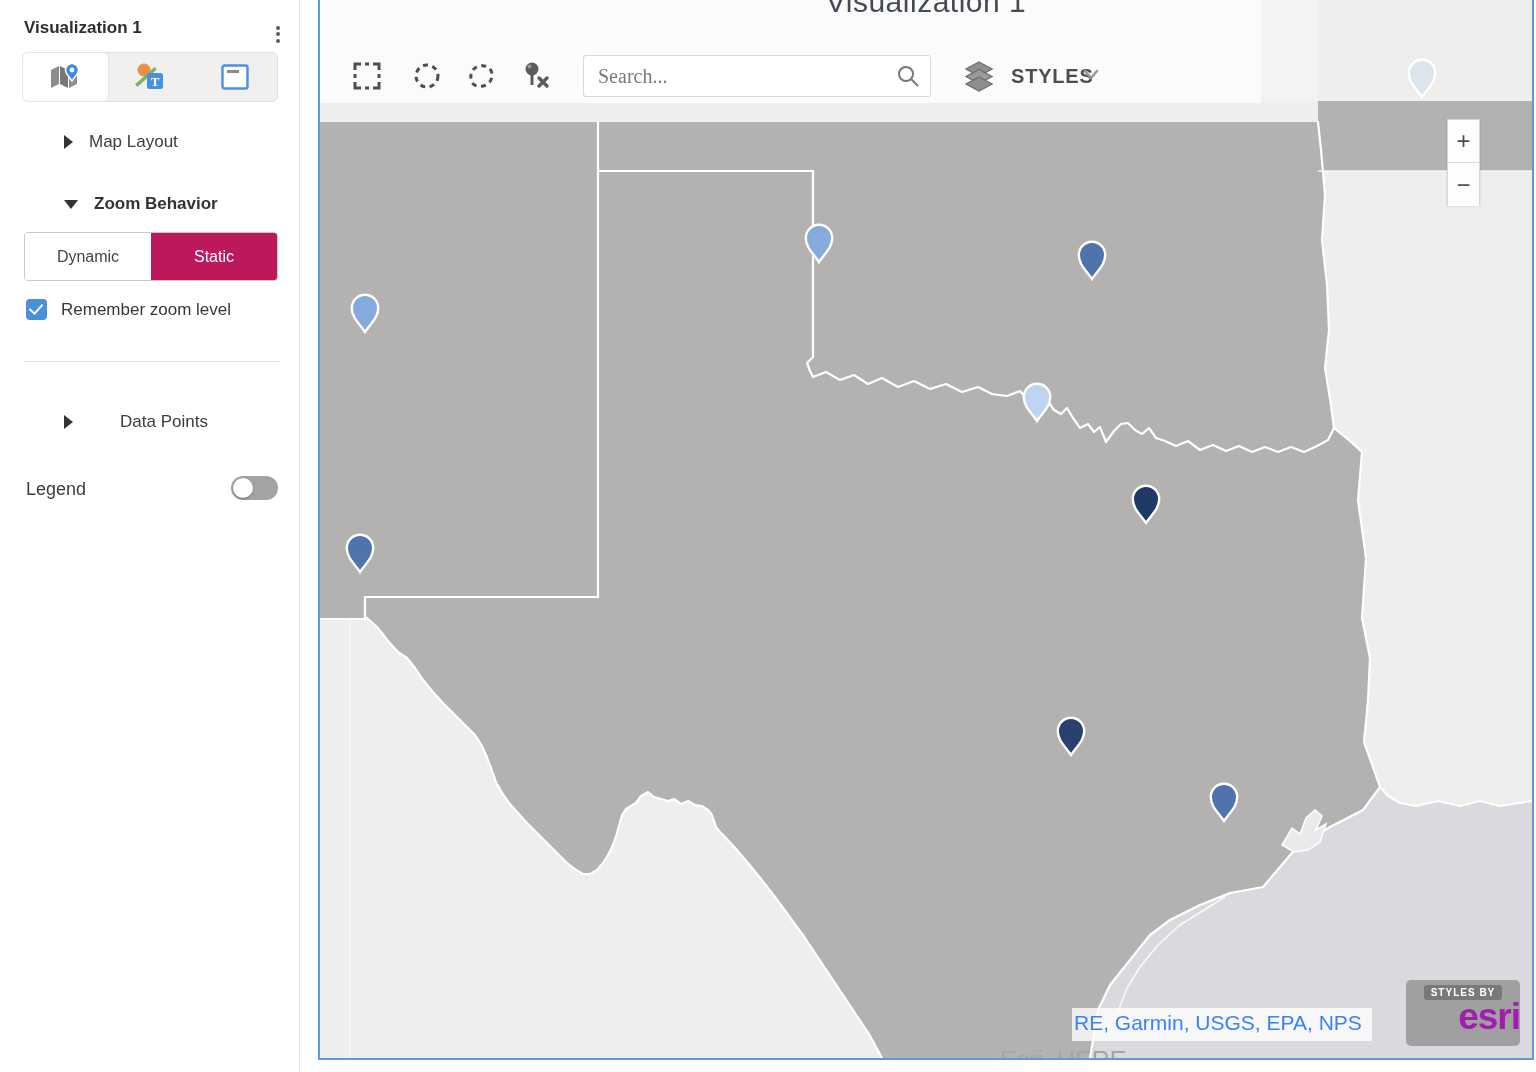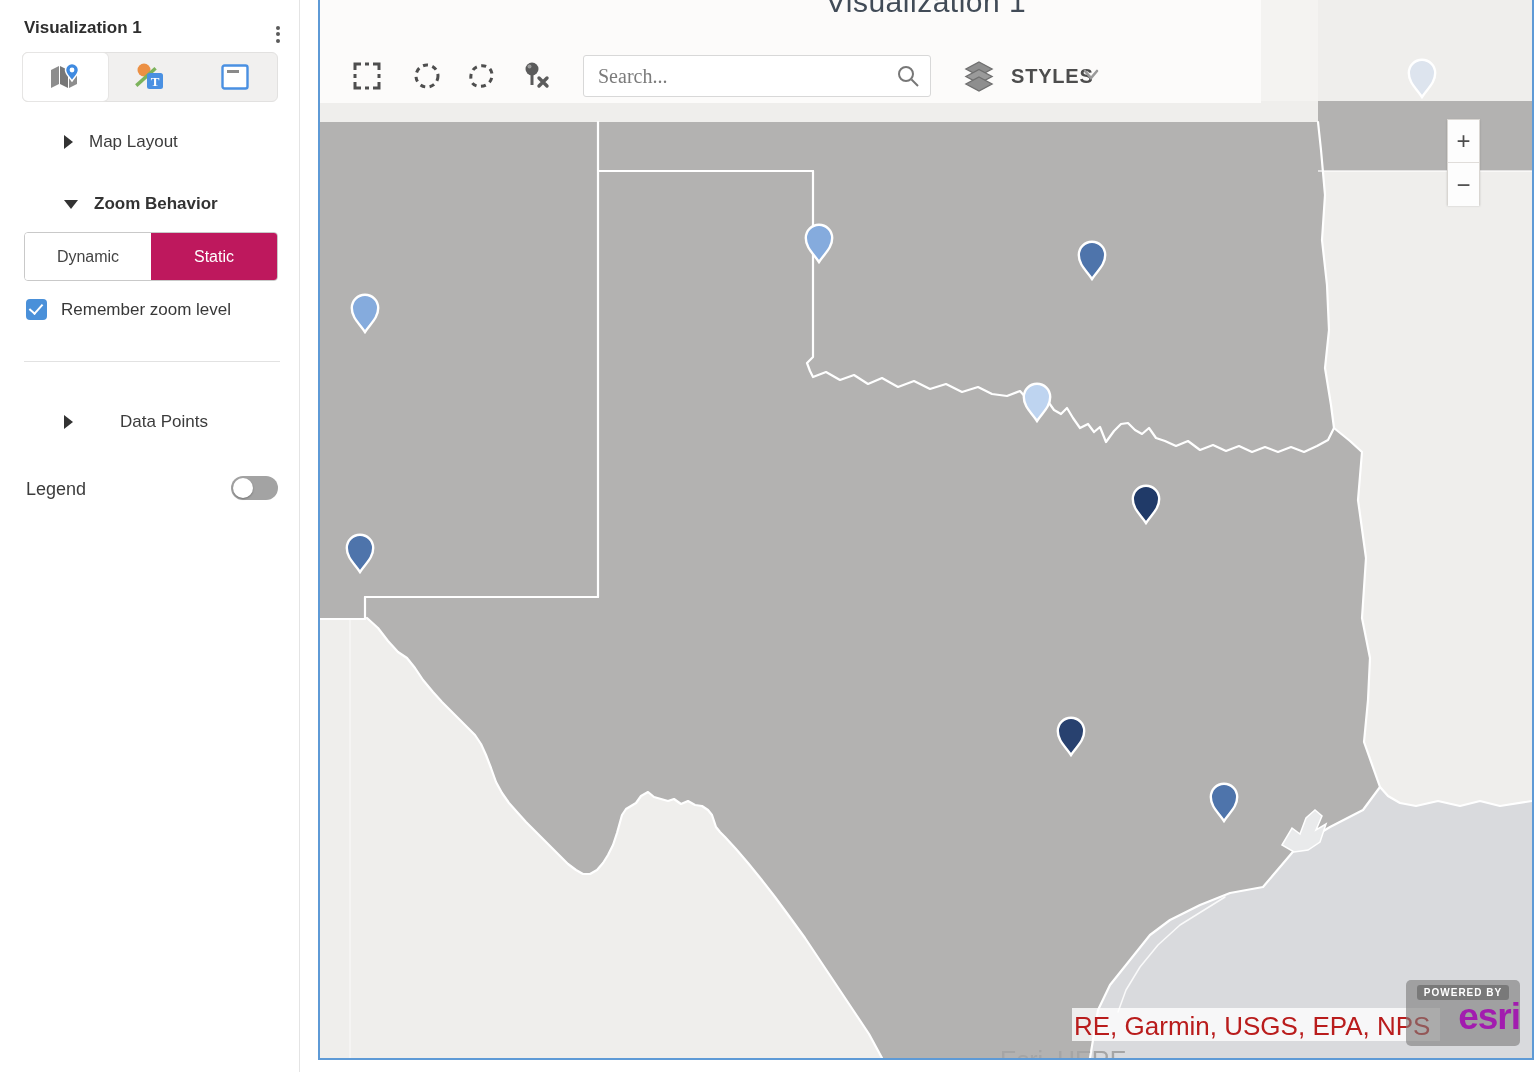--- a/index.html
+++ b/index.html
@@ -68,21 +68,21 @@
   .styles-chevron { position:absolute; left:763px; top:69px; width:16px; height:12px; cursor:pointer; }
 
   .zoom-ctrl { position:absolute; left:1127px; top:119px; width:33px; height:86px;
                background:#fcfcfc; border:1px solid #d9d6d2; box-shadow:0 1px 2px rgba(0,0,0,.15); }
   .zoom-btn { width:100%; height:43px; display:flex; align-items:center; justify-content:center;
               font-size:24px; color:#4c4c4c; cursor:pointer; background:#fdfdfd; }
   .zoom-btn.zin { border-bottom:1px solid #e0ddda; }
 
   .attr-back { position:absolute; left:680px; top:1046px; font-size:25px; color:#a5a5a5; white-space:nowrap; }
   .attr-front { position:absolute; left:752px; top:1008px; height:33px; background:rgba(255,255,255,.78);
-                font-size:26px; color:#b91c1c; padding:3px 10px 0 2px; white-space:nowrap; }
+                font-size:21px; color:#3b82f6; padding:3px 10px 0 2px; white-space:nowrap; }
   .esri { position:absolute; left:1086px; top:980px; width:114px; height:66px;
           background:rgba(125,125,125,.62); border-radius:5px; text-align:center; }
   .esri .pb { display:inline-block; margin-top:5px; padding:2px 7px; background:rgba(90,90,90,.55);
               border-radius:3px; font-size:10px; font-weight:bold; color:#fff; letter-spacing:1px; }
   .esri .brand { font-size:37px; font-weight:bold; color:#a21caf; line-height:34px; letter-spacing:-1px;text-align:right; }
 </style>
 </head>
 <body>
 
 <div class="sidebar">
@@ -253,18 +253,18 @@
   </svg>
 
   <div class="zoom-ctrl">
     <div class="zoom-btn zin">+</div>
     <div class="zoom-btn">−</div>
   </div>
 
   <div class="attr-back">Esri, HERE</div>
   <div class="attr-front">RE, Garmin, USGS, EPA, NPS</div>
   <div class="esri">
-    <span class="pb">POWERED BY</span>
+    <span class="pb">STYLES BY</span>
     <div class="brand">esri</div>
   </div>
 
  </div>
 </div>
 
 </body></html>

